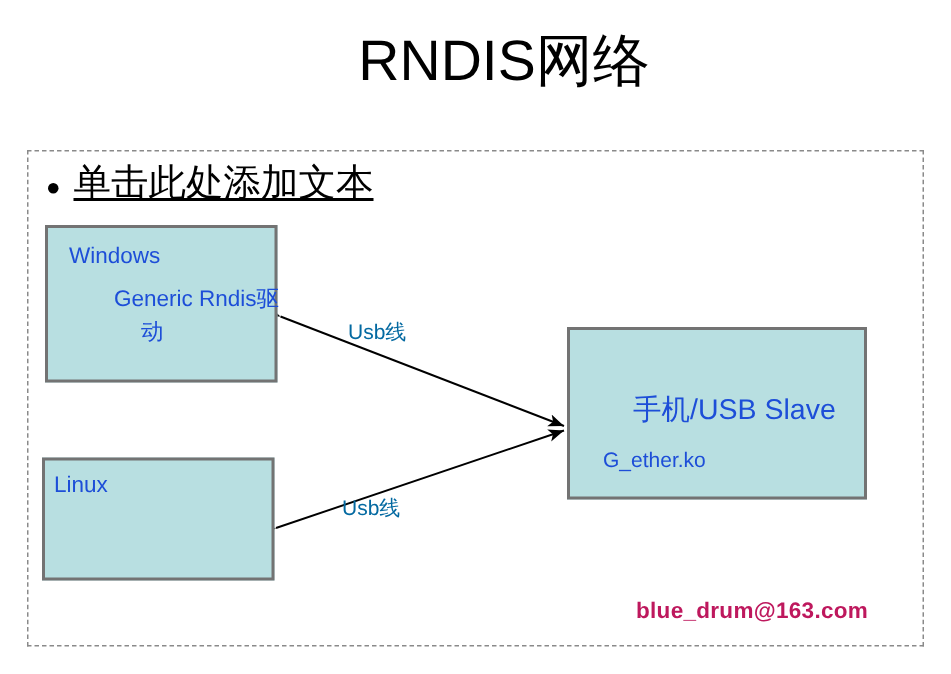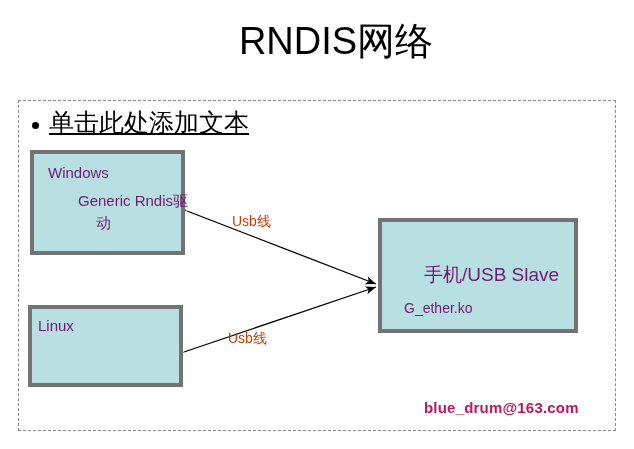--- a/index.html
+++ b/index.html
@@ -67,23 +67,23 @@
     font-size: 25px;
     line-height: 30px;
     color: #000000;
     white-space: nowrap;
   }
 
   
   .dbox {
     position: absolute;
     background: #b8dfe1;
-    border: 4px solid #737373;
+    border: 2px solid #737373;
     box-sizing: border-box;
-    color: #701a75;
+    color: #1d4ed8;
     font-family: "Liberation Sans", sans-serif;
   }
   .dbox .line {
     position: absolute;
     white-space: nowrap;
   }
 
   #box-windows { left: 30px;  top: 150px; width: 155px; height: 105px; }
   #box-linux   { left: 28px;  top: 305px; width: 155px; height: 82px; }
   #box-phone   { left: 378px; top: 218px; width: 200px; height: 115px; }
@@ -105,21 +105,21 @@
     width: 634px;
     height: 449px;
     pointer-events: none;
   }
 
   
   .arrow-label {
     position: absolute;
     font-family: "Liberation Sans", sans-serif;
     font-size: 14px;
-    color: #c2410c;
+    color: #0369a1;
     white-space: nowrap;
   }
   #label-usb-top    { left: 232px; top: 213px; }
   #label-usb-bottom { left: 228px; top: 330px; }
 
   
   #footer-email {
     position: absolute;
     left: 424px;
     top: 399px;

